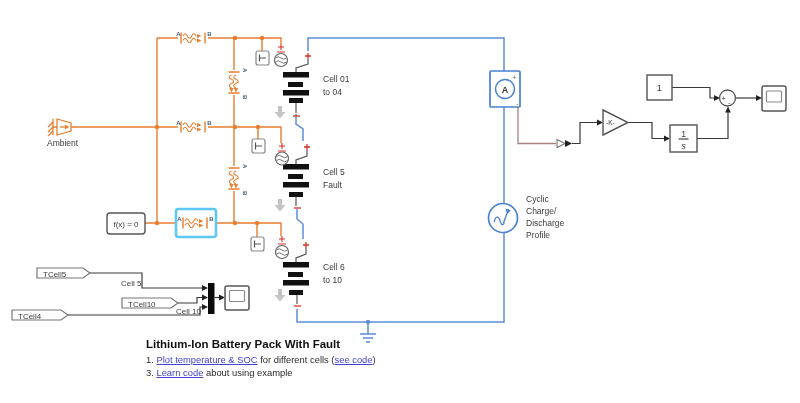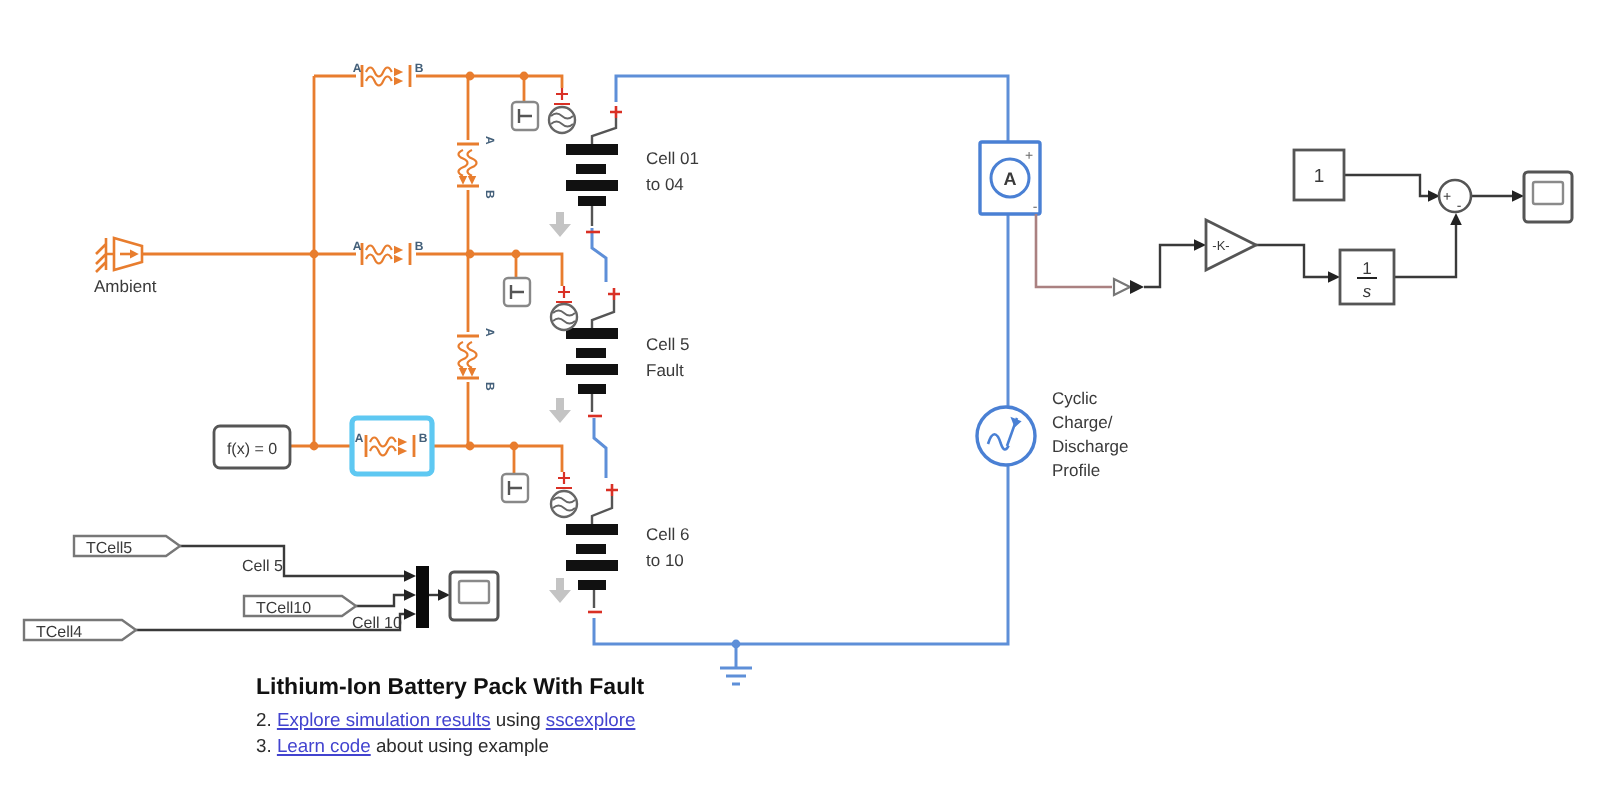--- a/index.html
+++ b/index.html
@@ -3,21 +3,21 @@
 <meta charset="utf-8">
 <style>
   html,body{margin:0;padding:0;background:#fff;}
   #canvas{position:relative;width:800px;height:403px;background:#ffffff;overflow:hidden;
           font-family:"Liberation Sans",sans-serif;}
   svg{position:absolute;left:0;top:0;}
   svg text{font-family:"Liberation Sans",sans-serif;fill:#3a3a3a;}
   .blklabel{font-size:8.5px;fill:#3a3a3a;}
   .portlabel{font-size:6px;fill:#44607a;font-weight:bold;}
   .tinysign{font-size:7px;fill:#6a6a6a;}
-  #annotation{position:absolute;left:128px;top:338px;width:300px;}
+  #annotation{position:absolute;left:146px;top:338px;width:300px;}
   #annotation .title{font-size:11.5px;font-weight:bold;color:#111;margin-bottom:4px;}
   #annotation .item{font-size:9.4px;color:#2b2b2b;margin-top:1.5px;line-height:1.18;}
   #annotation .lnk{color:#4243cf;text-decoration:underline;cursor:pointer;}
 </style>
 </head>
 <body>
 
 <div id="canvas">
 <svg width="800" height="403" viewBox="0 0 800 403">
 
@@ -287,18 +287,18 @@
     <path d="M12,310 H61 L68,315 L61,320 H12 Z" fill="#fff" stroke="#777" stroke-width="1.2"></path>
     <text x="18" y="318.5" font-size="8" fill="#222">TCell4</text>
   </g>
 
   <text x="121" y="285.5" font-size="8" fill="#333">Cell 5</text>
   <text x="176" y="314" font-size="8" fill="#333">Cell 10</text>
 </svg>
 
 <div id="annotation">
   <div class="title">Lithium-Ion Battery Pack With Fault</div>
-  <div class="item"><span>2.</span>
-    <span class="lnk">Explore simulation results</span><span> using </span><span class="lnk">sscexplore</span><span></span></div>
+  <div class="item"><span>1.</span>
+    <span class="lnk">Plot temperature &amp; SOC</span><span> for different cells (</span><span class="lnk">see code</span><span>)</span></div>
   <div class="item"><span>3.</span>
     <span class="lnk">Learn code</span><span> about using example</span></div>
 </div>
 </div>
 
 </body></html>

